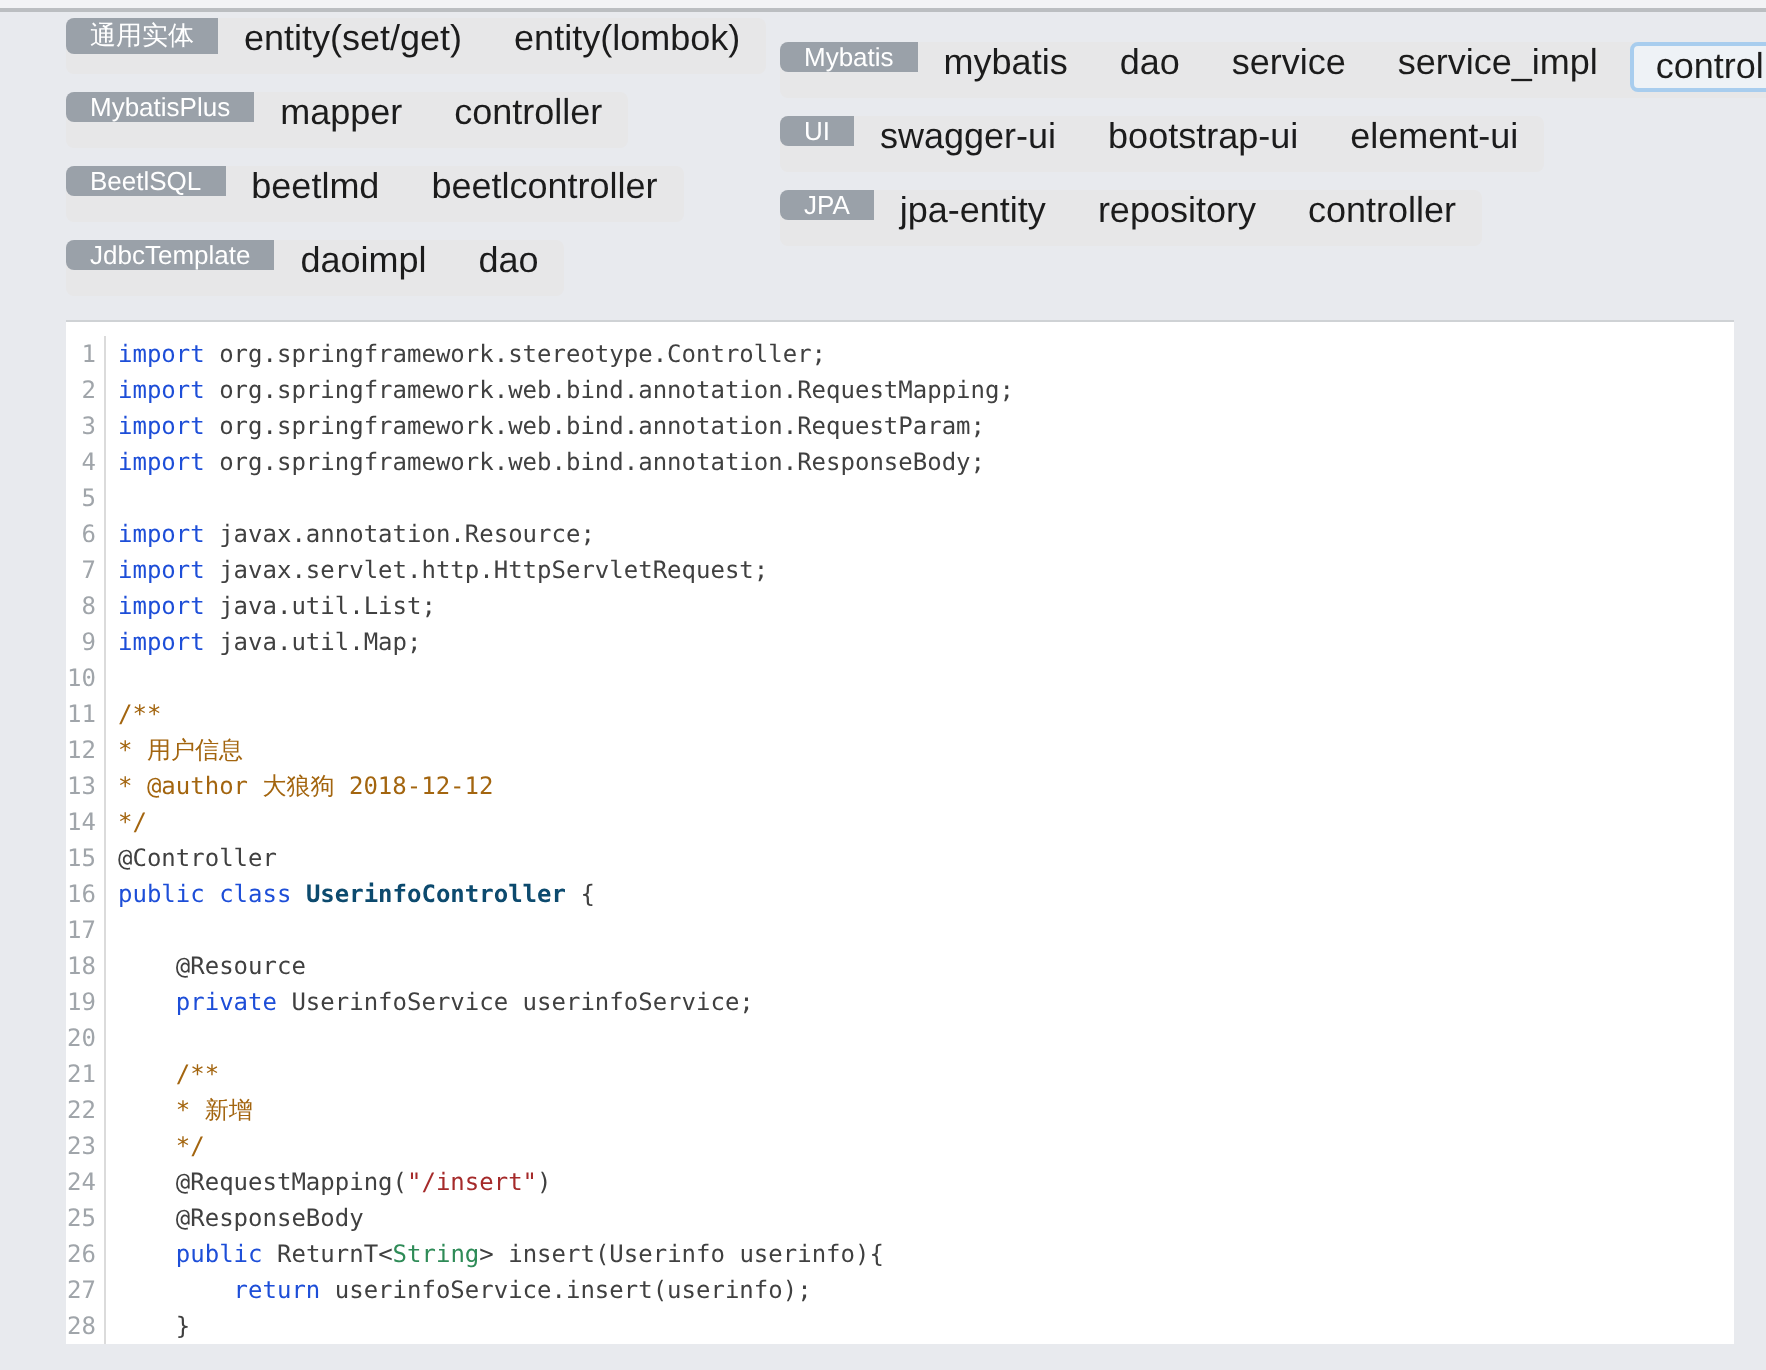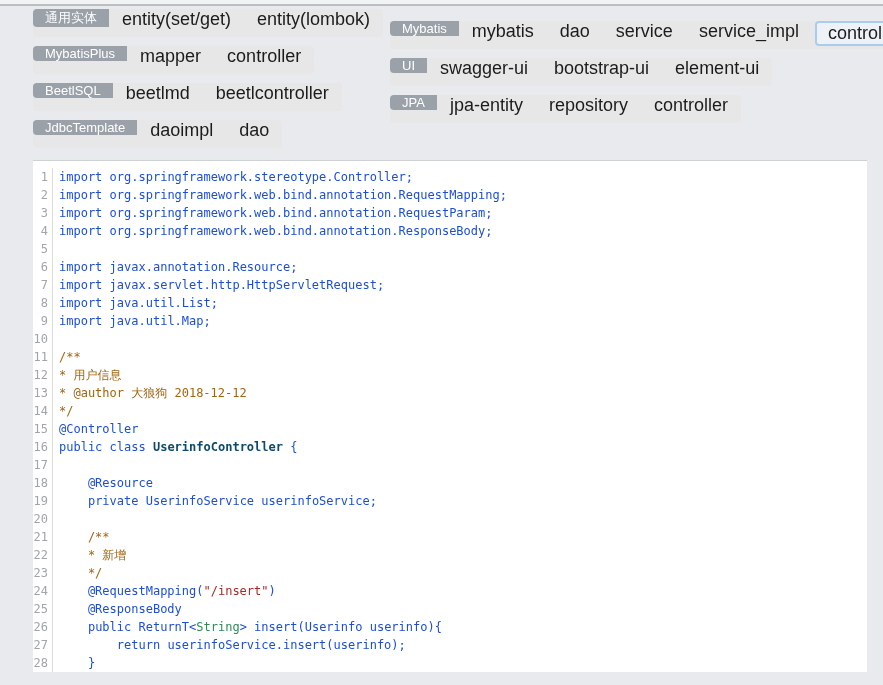--- a/index.html
+++ b/index.html
@@ -43,21 +43,21 @@
   .code-line {
     display:flex; align-items:stretch; line-height:18px;
     font-family:"DejaVu Sans Mono", monospace; font-size:12px;
   }
   .ln {
     flex:none; width:20px; text-align:right; color:#a0a5aa;
     padding-right:4px; border-right:1px solid #dbdbdb; margin-right:6px;
     user-select:none;
   }
   .line-content { white-space:pre; }
-  .tok-p  { color:#1d4ed8; }
+  .tok-p  { color:#404040; }
   .tok-k  { color:#1d4ed8; font-weight:normal; }
   .tok-c  { color:#a3650f; }
   .tok-s  { color:#a52a2a; }
   .tok-t  { color:#2e8b57; }
   .tok-cl { color:#0c4a6e;font-weight:bold; }
 </style>
 </head>
 <body>
 
 <div class="top-strip"></div>

